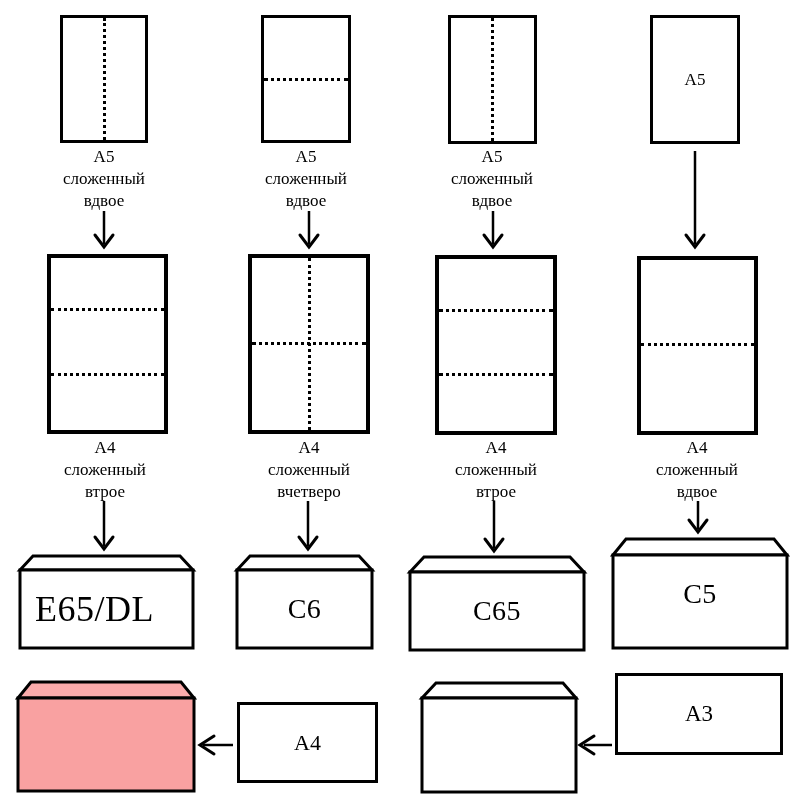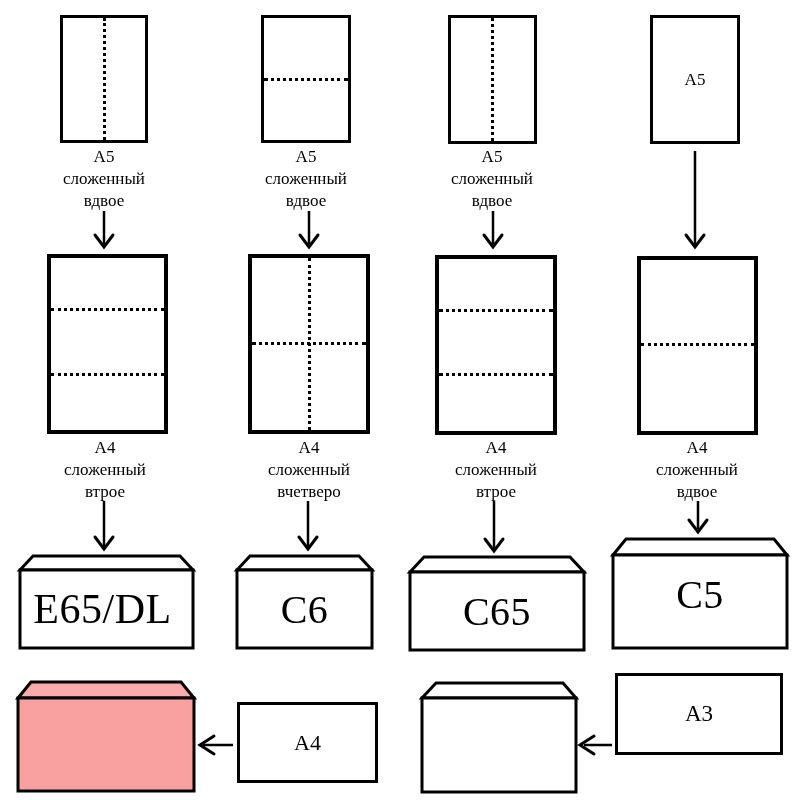--- a/index.html
+++ b/index.html
@@ -71,21 +71,21 @@
     text-align: center;
     font-size: 17px;
     line-height: 1.28;
     white-space: pre-line;
   }
   .envlbl {
     position: absolute;
     display: flex;
     align-items: center;
     justify-content: center;
-    font-size: 40px;
+    font-size: 28px;
     letter-spacing: 0.5px;
   }
   .sheet {
     position: absolute;
     background: #ffffff;
     border: 3px solid #000000;
     box-sizing: border-box;
     display: flex;
     align-items: center;
     justify-content: center;
@@ -222,21 +222,21 @@
   <div class="lbl" style="left:239px; top:437px; width:140px;">A4
 сложенный
 вчетверо</div>
   <div class="lbl" style="left:426px; top:437px; width:140px;">A4
 сложенный
 втрое</div>
   <div class="lbl" style="left:627px; top:437px; width:140px;">A4
 сложенный
 вдвое</div>
 
-  <div class="envlbl" style="left:16px; top:570px; width:173px; height:78px; font-size:42px;text-align:right;">E65/DL</div>
+  <div class="envlbl" style="left:8px; top:570px; width:173px; height:78px; font-size:36px;text-align:right;">E65/DL</div>
   <div class="envlbl" style="left:237px; top:570px; width:135px; height:78px;">C6</div>
   <div class="envlbl" style="left:410px; top:572px; width:174px; height:78px;">C65</div>
   <div class="envlbl" style="left:613px; top:555px; width:174px; height:78px;">C5</div>
 
   <div class="sheet" style="left:237px; top:702px; width:141px; height:81px;">
     <span>A4</span>
   </div>
   <div class="sheet" style="left:615px; top:673px; width:168px; height:82px; font-size:23px;">
     <span>A3</span>
   </div>

